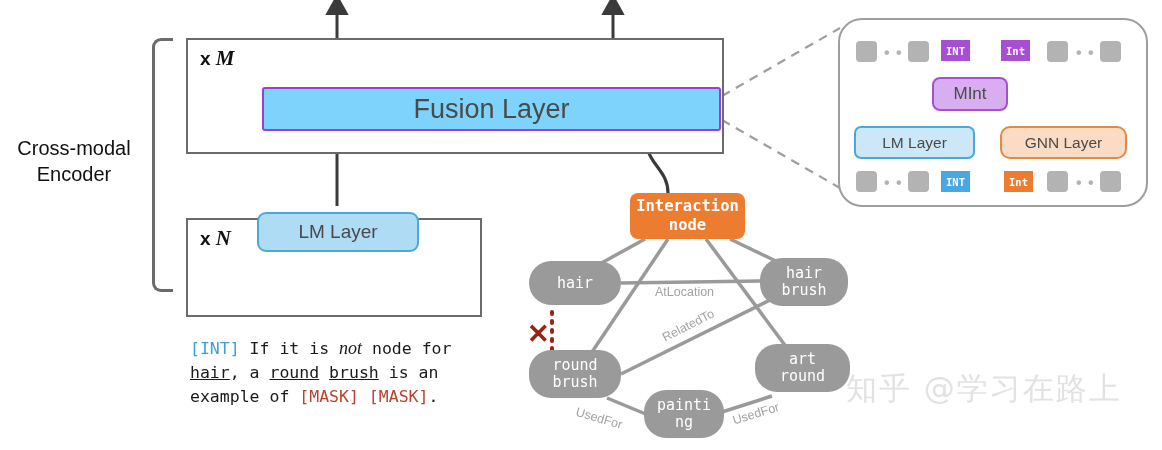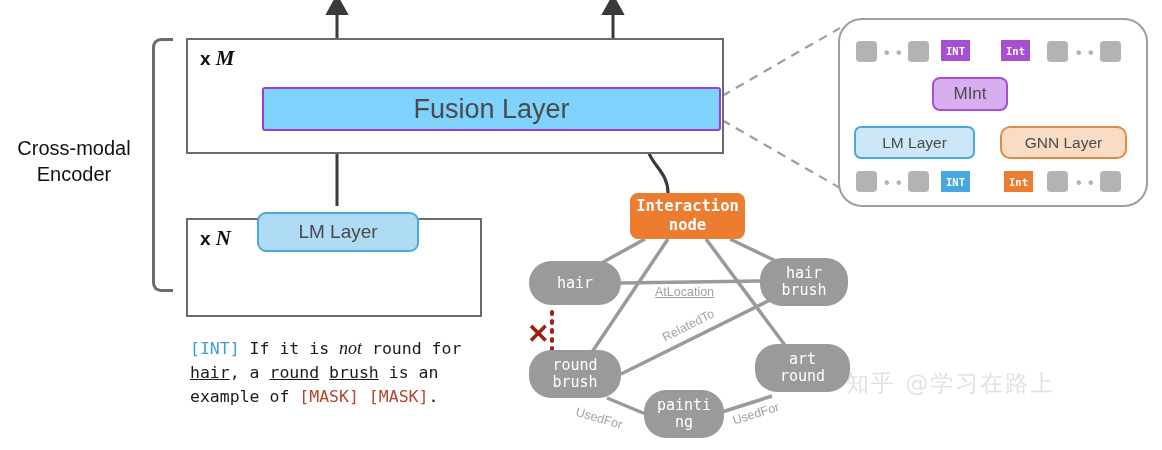--- a/index.html
+++ b/index.html
@@ -90,21 +90,21 @@
   #ins-lm{position:absolute;left:854px;top:126px;width:117px;height:29px;
           background:#cce7f7;border:2.5px solid #4aa8dd;border-radius:7px;
           display:flex;align-items:center;justify-content:center;
           font-size:15.5px;color:#4a4a4a;}
   #ins-gnn{position:absolute;left:1000px;top:126px;width:123px;height:29px;
            background:#fadcc4;border:2.5px solid #e08a43;border-radius:10px;
            display:flex;align-items:center;justify-content:center;
            font-size:15.5px;color:#4a4a4a;}
 
   
-  #wm{left:846px;top:368px;font-size:23px;color:#e2e2e2;letter-spacing:2px;
+  #wm{left:846px;top:368px;font-size:31px;color:#e2e2e2;letter-spacing:2px;
       font-family:"DejaVu Sans",sans-serif;}
 
   svg.ov{position:absolute;left:0;top:0;width:1162px;height:450px;pointer-events:none;}
 </style>
 </head>
 <body>
 
 <svg class="ov">
   <defs>
     <marker id="arw" markerWidth="9" markerHeight="9" refX="3" refY="4.5" orient="auto">
@@ -188,21 +188,21 @@
   <div class="rep-label">
     <span>x</span>
     <em>N</em>
   </div>
 </div>
 <div class="abs" id="lmlayer">
   <span>LM Layer</span>
 </div>
 
 <div class="abs" id="sentence">
-  <span class="int">[INT]</span><span> If it is </span><span class="it">not</span><span> round for </span><span class="un">hair</span><span>, a </span><span class="un">round</span><span> </span><span class="un">brush</span><span> is an</span>
+  <span class="int">[INT]</span><span> If it is </span><span class="it">not</span><span> node for </span><span class="un">hair</span><span>, a </span><span class="un">round</span><span> </span><span class="un">brush</span><span> is an</span>
   <span>example of </span><span class="mask">[MASK]</span> <span class="mask">[MASK]</span><span>.</span>
 </div>
 
 <div class="abs" id="inode">
   <div>Interaction</div>
   <div>node</div>
 </div>
 
 <div class="kg-node" id="n-hair">
   <span>hair</span>
@@ -217,21 +217,21 @@
 </div>
 <div class="kg-node" id="n-artsupply">
   <span>art</span>
   <span>round</span>
 </div>
 <div class="kg-node" id="n-painting">
   <span>painti</span>
   <span>ng</span>
 </div>
 
-<div class="kg-label" style="left:655px;top:285px;text-decoration:underline;">AtLocation</div>
+<div class="kg-label" style="left:655px;top:285px;">AtLocation</div>
 <div class="kg-label" style="left:660px;top:332px;transform:rotate(-27deg);transform-origin:left top;">RelatedTo</div>
 <div class="kg-label" style="left:578px;top:405px;transform:rotate(16deg);transform-origin:left top;">UsedFor</div>
 <div class="kg-label" style="left:731px;top:414px;transform:rotate(-17deg);transform-origin:left top;">UsedFor</div>
 
 <div class="abs" id="redx">✕</div>
 
 <div class="abs" id="inset"></div>
 
 <div class="gcell" style="left:856px;top:41px;"></div>
 <div class="dots" style="left:884px;top:44px;">• • •</div>

